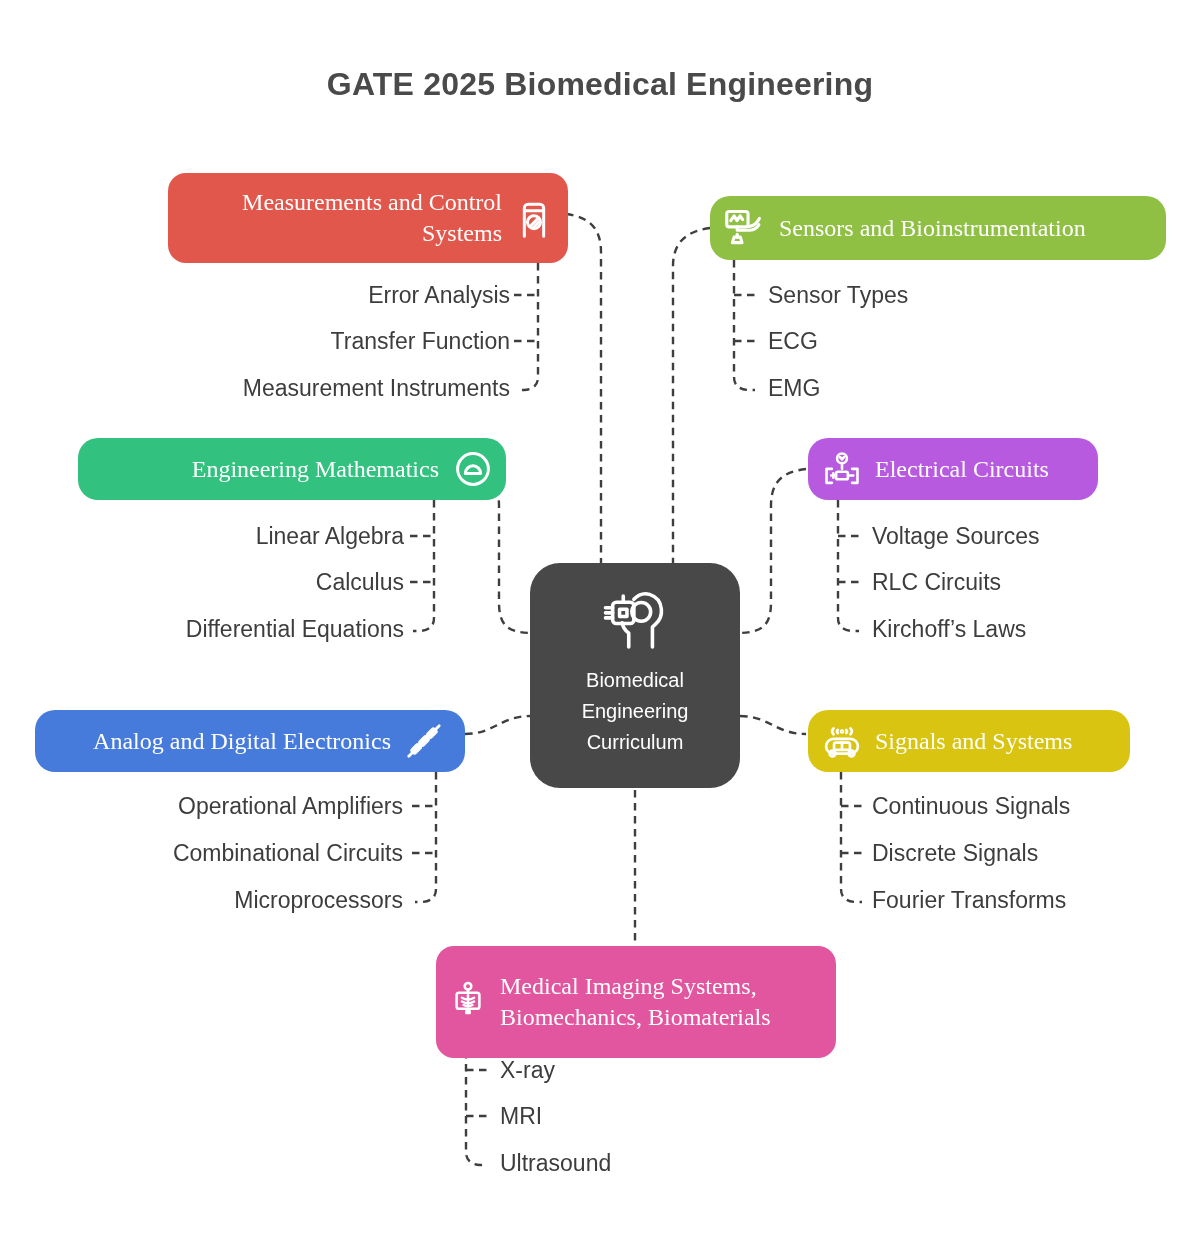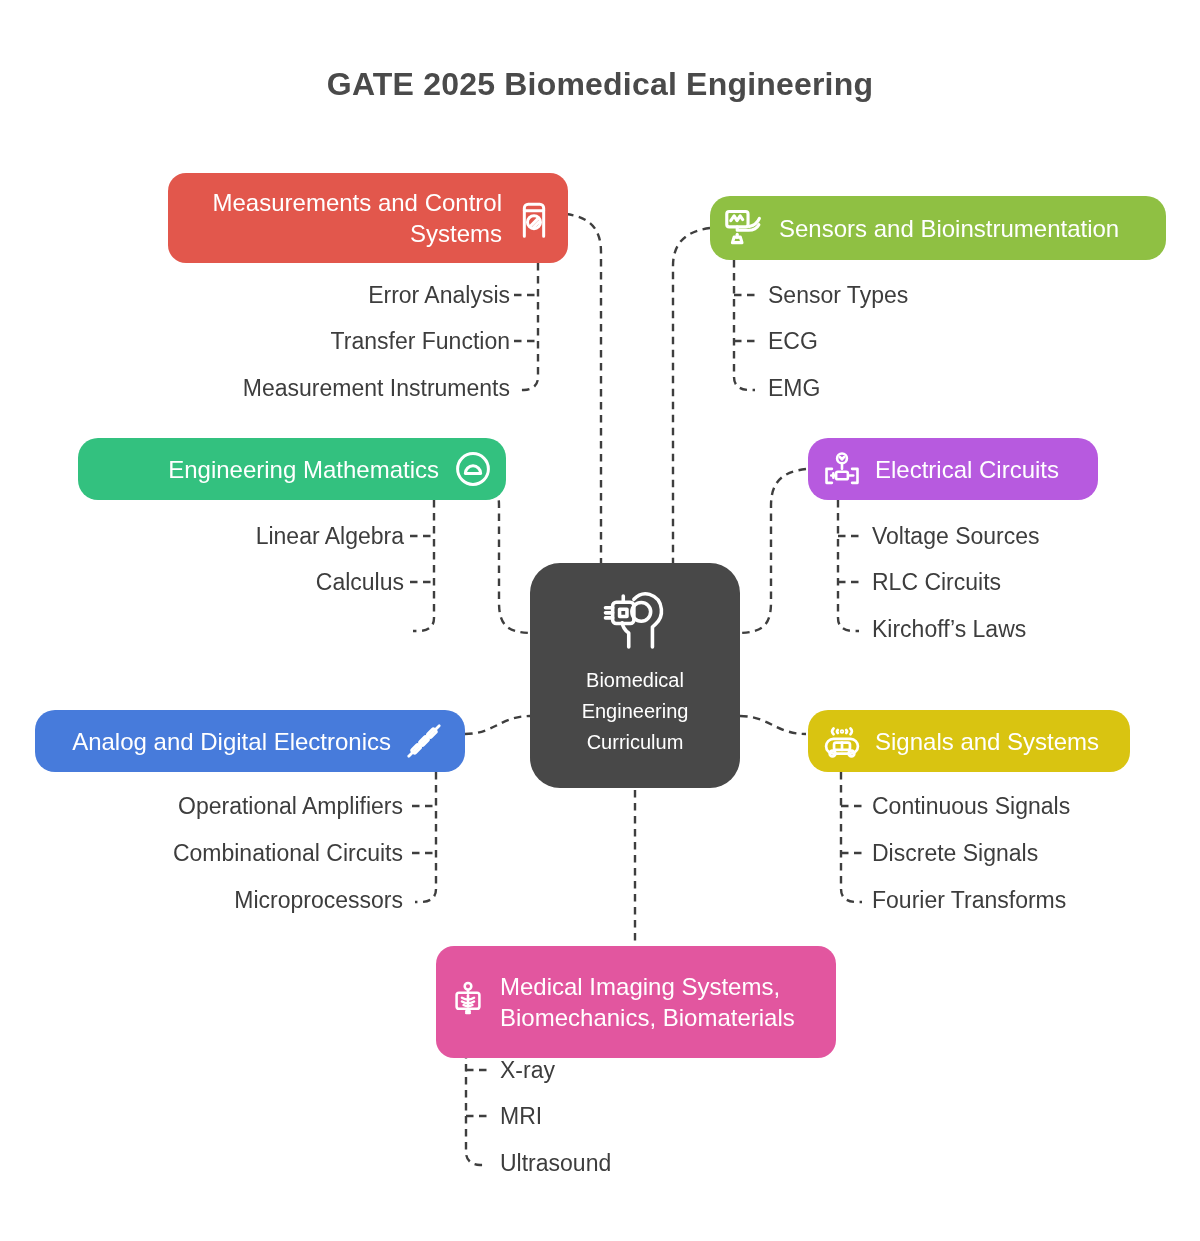--- a/index.html
+++ b/index.html
@@ -13,21 +13,21 @@
   .page-title{
     position:absolute;top:66px;left:0;width:1200px;text-align:center;
     font-size:32px;font-weight:bold;color:#4a4a4a;z-index:2;letter-spacing:0.2px;
   }
   .node{
     position:absolute;z-index:2;border-radius:20px;color:#fff;
     display:flex;align-items:center;font-size:24px;line-height:31px;
   }
   .node .icon{flex:0 0 auto;display:flex;align-items:center;justify-content:center;}
   .node .icon svg{display:block;stroke:#fff;fill:none;stroke-linecap:round;stroke-linejoin:round;}
-  .node-title{white-space:nowrap;}
+  .node-title{white-space:nowrap;font-family:Liberation Serif, serif;}
   .node-title.wrap{white-space:normal;}
   .subitem{
     position:absolute;z-index:2;font-size:23px;color:#3d3d3d;
     height:32px;line-height:32px;white-space:nowrap;
   }
   .subitem.right{text-align:right;width:340px;}
   .center-node{
     position:absolute;left:530px;top:563px;width:210px;height:225px;
     border-radius:30px;z-index:2;display:flex;flex-direction:column;
     align-items:center;padding-top:18px;box-sizing:border-box;color:#fff;
@@ -123,20 +123,21 @@
     <div class="node-title">Engineering Mathematics</div>
     <span class="icon">
       <svg width="42" height="42" viewBox="0 0 24 24" stroke-width="1.7">
         <circle cx="12" cy="12" r="8.8"></circle>
         <path d="M7.6 14.6 a4.4 4.4 0 0 1 8.8 0 Z"></path>
       </svg>
     </span>
   </div>
   <div class="subitem right" style="left:64px;top:520px;">Linear Algebra</div>
   <div class="subitem right" style="left:64px;top:566px;">Calculus</div>
+  <div class="subitem right" style="left:64px;top:613px;">Differential Equations</div>
 
   <div class="node" style="left: 808px; top: 438px; width: 290px; height: 62px; padding-left: 12px; gap: 11px; box-sizing: border-box; background-color: rgb(183, 90, 223);">
     <span class="icon">
       <svg width="44" height="40" viewBox="0 0 27 23" stroke-width="1.6">
         <circle cx="13.5" cy="5" r="3"></circle>
         <path d="M12.3 4.2 l1.2 1.4 1.2 -1.4"></path>
         <path d="M13.5 8 v3.4"></path>
         <rect x="9.9" y="13.2" width="7.2" height="4.6" rx="1"></rect>
         <path d="M7.3 11.4 h-3.3 v8.6 h3.3"></path>
         <path d="M19.7 11.4 h3.3 v8.6 h-3.3"></path>

